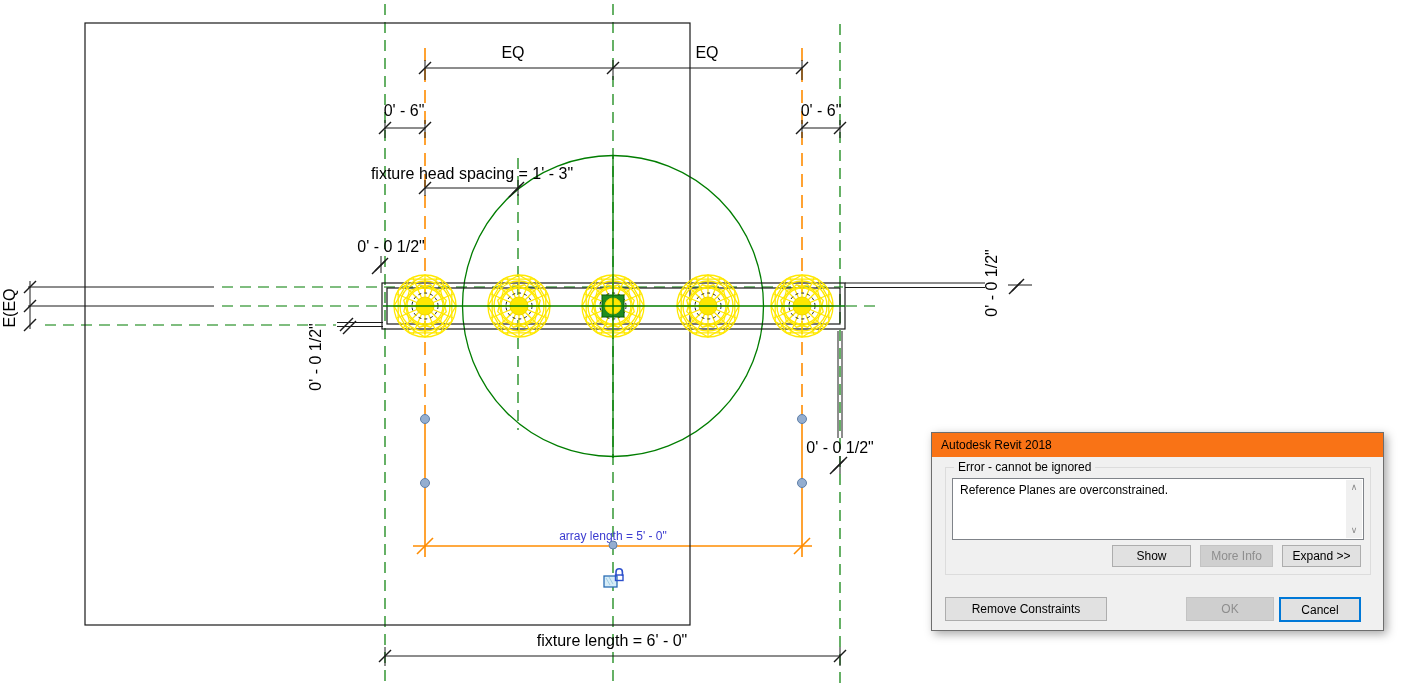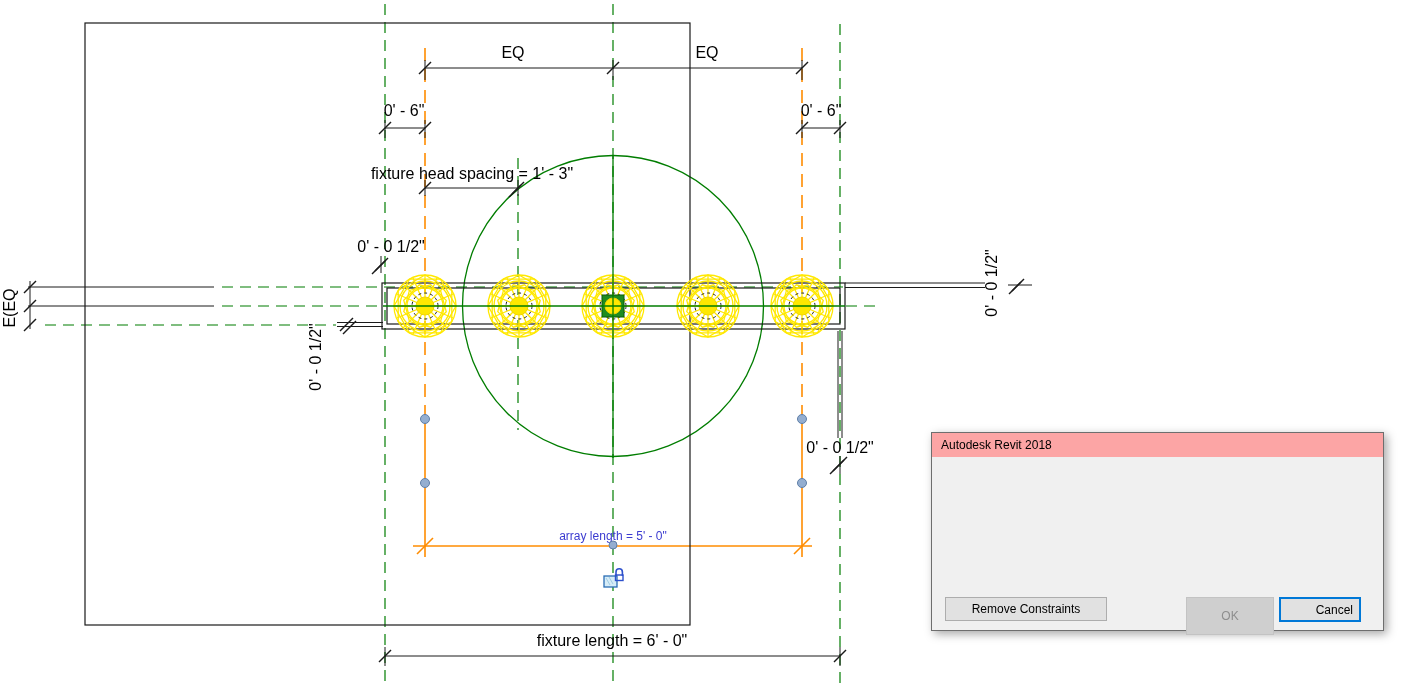--- a/index.html
+++ b/index.html
@@ -17,39 +17,39 @@
   .osolid{stroke:#ff8c00;stroke-width:1.6;fill:none;}
   .otick{stroke:#ff8c00;stroke-width:1.6;}
   .ymesh{stroke:#ffe800;stroke-width:1.3;fill:none;}
   .dimtxt{font:16px "Liberation Sans",sans-serif;fill:#000;}
   .bluetxt{font:12px "Liberation Sans",sans-serif;fill:#3b3bd0;}
   .grip{fill:#94aed0;stroke:#5f7fa8;stroke-width:1;}
 
   
   .dlg{position:absolute;left:931px;top:432px;width:451px;height:197px;background:#f0f0f0;
        border:1px solid #6e6e6e;box-shadow:3px 3px 9px rgba(0,0,0,.35);font-size:12px;color:#000;}
-  .dlg-title{height:24px;background:#fca5a5;line-height:24px;padding-left:9px;}
+  .dlg-title{height:24px;background:#f97316;line-height:24px;padding-left:9px;}
   .groupbox{position:absolute;left:13px;top:34px;width:424px;height:106px;border:1px solid #dcdcdc;}
   .groupbox-label{position:absolute;top:-8px;left:8px;background:#f0f0f0;padding:0 4px;}
   .msgbox{position:absolute;left:6px;top:10px;width:410px;height:60px;background:#fff;
           border:1px solid #7f8389;}
   .msgtext{padding:4px 7px;font-size:12px;}
   .vscroll{position:absolute;top:1px;right:1px;bottom:1px;width:16px;background:#f0f0f0;}
   .sarrow{position:absolute;left:0;width:16px;height:15px;color:#8b8b8b;font-size:9px;
           text-align:center;line-height:15px;}
   .btnrow{position:absolute;right:9px;bottom:7px;display:flex;gap:9px;}
   .wbtn{background:#e1e1e1;border:1px solid #adadad;font:12px "Liberation Sans",sans-serif;
         height:22px;text-align:center;color:#000;}
   .wbtn.dis{background:#cfcfcf;border-color:#c3c3c3;color:#8e8e8e;}
   .wbtn.def{border:2px solid #0078d7;}
   .dlg-bottom{position:absolute;left:0;right:0;bottom:8px;height:25px;margin-top:32px;}
   .b-show{width:79px;} .b-more{width:73px;} .b-expand{width:79px;}
   .b-remove{position:absolute;left:13px;width:162px;height:24px;}
-  .b-ok{position:absolute;right:109px;width:88px;height:38px;text-align:center;}
-  .b-cancel{position:absolute;right:22px;width:82px;height:25px;text-align:right;}
+  .b-ok{position:absolute;right:109px;width:88px;height:24px;text-align:center;}
+  .b-cancel{position:absolute;right:22px;width:82px;height:25px;}
 </style>
 </head>
 <body>
 
 <div id="stage">
 
 <svg id="drawing" width="1413" height="688" viewBox="0 0 1413 688">
   <defs>
     <g id="head">
       <circle r="31" class="ymesh"></circle>
@@ -217,20 +217,37 @@
     <line x1="606" y1="578" x2="610" y2="585" stroke="#9fcbe4" stroke-width="1"></line>
     <line x1="609" y1="577" x2="613" y2="584" stroke="#9fcbe4" stroke-width="1"></line>
     <path d="M 616 576 v -4 a 3.2 3.2 0 0 1 6.4 0 v 4" fill="none" stroke="#2d50cc" stroke-width="1.6"></path>
     <rect x="615.5" y="575" width="7.5" height="5.5" fill="none" stroke="#2d50cc" stroke-width="1.4"></rect>
   </g>
 </svg>
 
 <div class="dlg">
   <div class="dlg-title">Autodesk Revit 2018</div>
 
+  <div class="groupbox">
+    <span class="groupbox-label">Error - cannot be ignored</span>
+
+    <div class="msgbox">
+      <div class="msgtext">Reference Planes are overconstrained.</div>
+      <div class="vscroll">
+        <div class="sarrow" style="top:0;">∧</div>
+        <div class="sarrow" style="bottom:0;">∨</div>
+      </div>
+    </div>
+
+    <div class="btnrow">
+      <button class="wbtn b-show">Show</button>
+      <button class="wbtn b-more dis">More Info</button>
+      <button class="wbtn b-expand">Expand &gt;&gt;</button>
+    </div>
+  </div>
 
   <div class="dlg-bottom">
     <button class="wbtn b-remove">Remove Constraints</button>
     <button class="wbtn b-ok dis">OK</button>
     <button class="wbtn b-cancel def">Cancel</button>
   </div>
 </div>
 
 </div>
 

